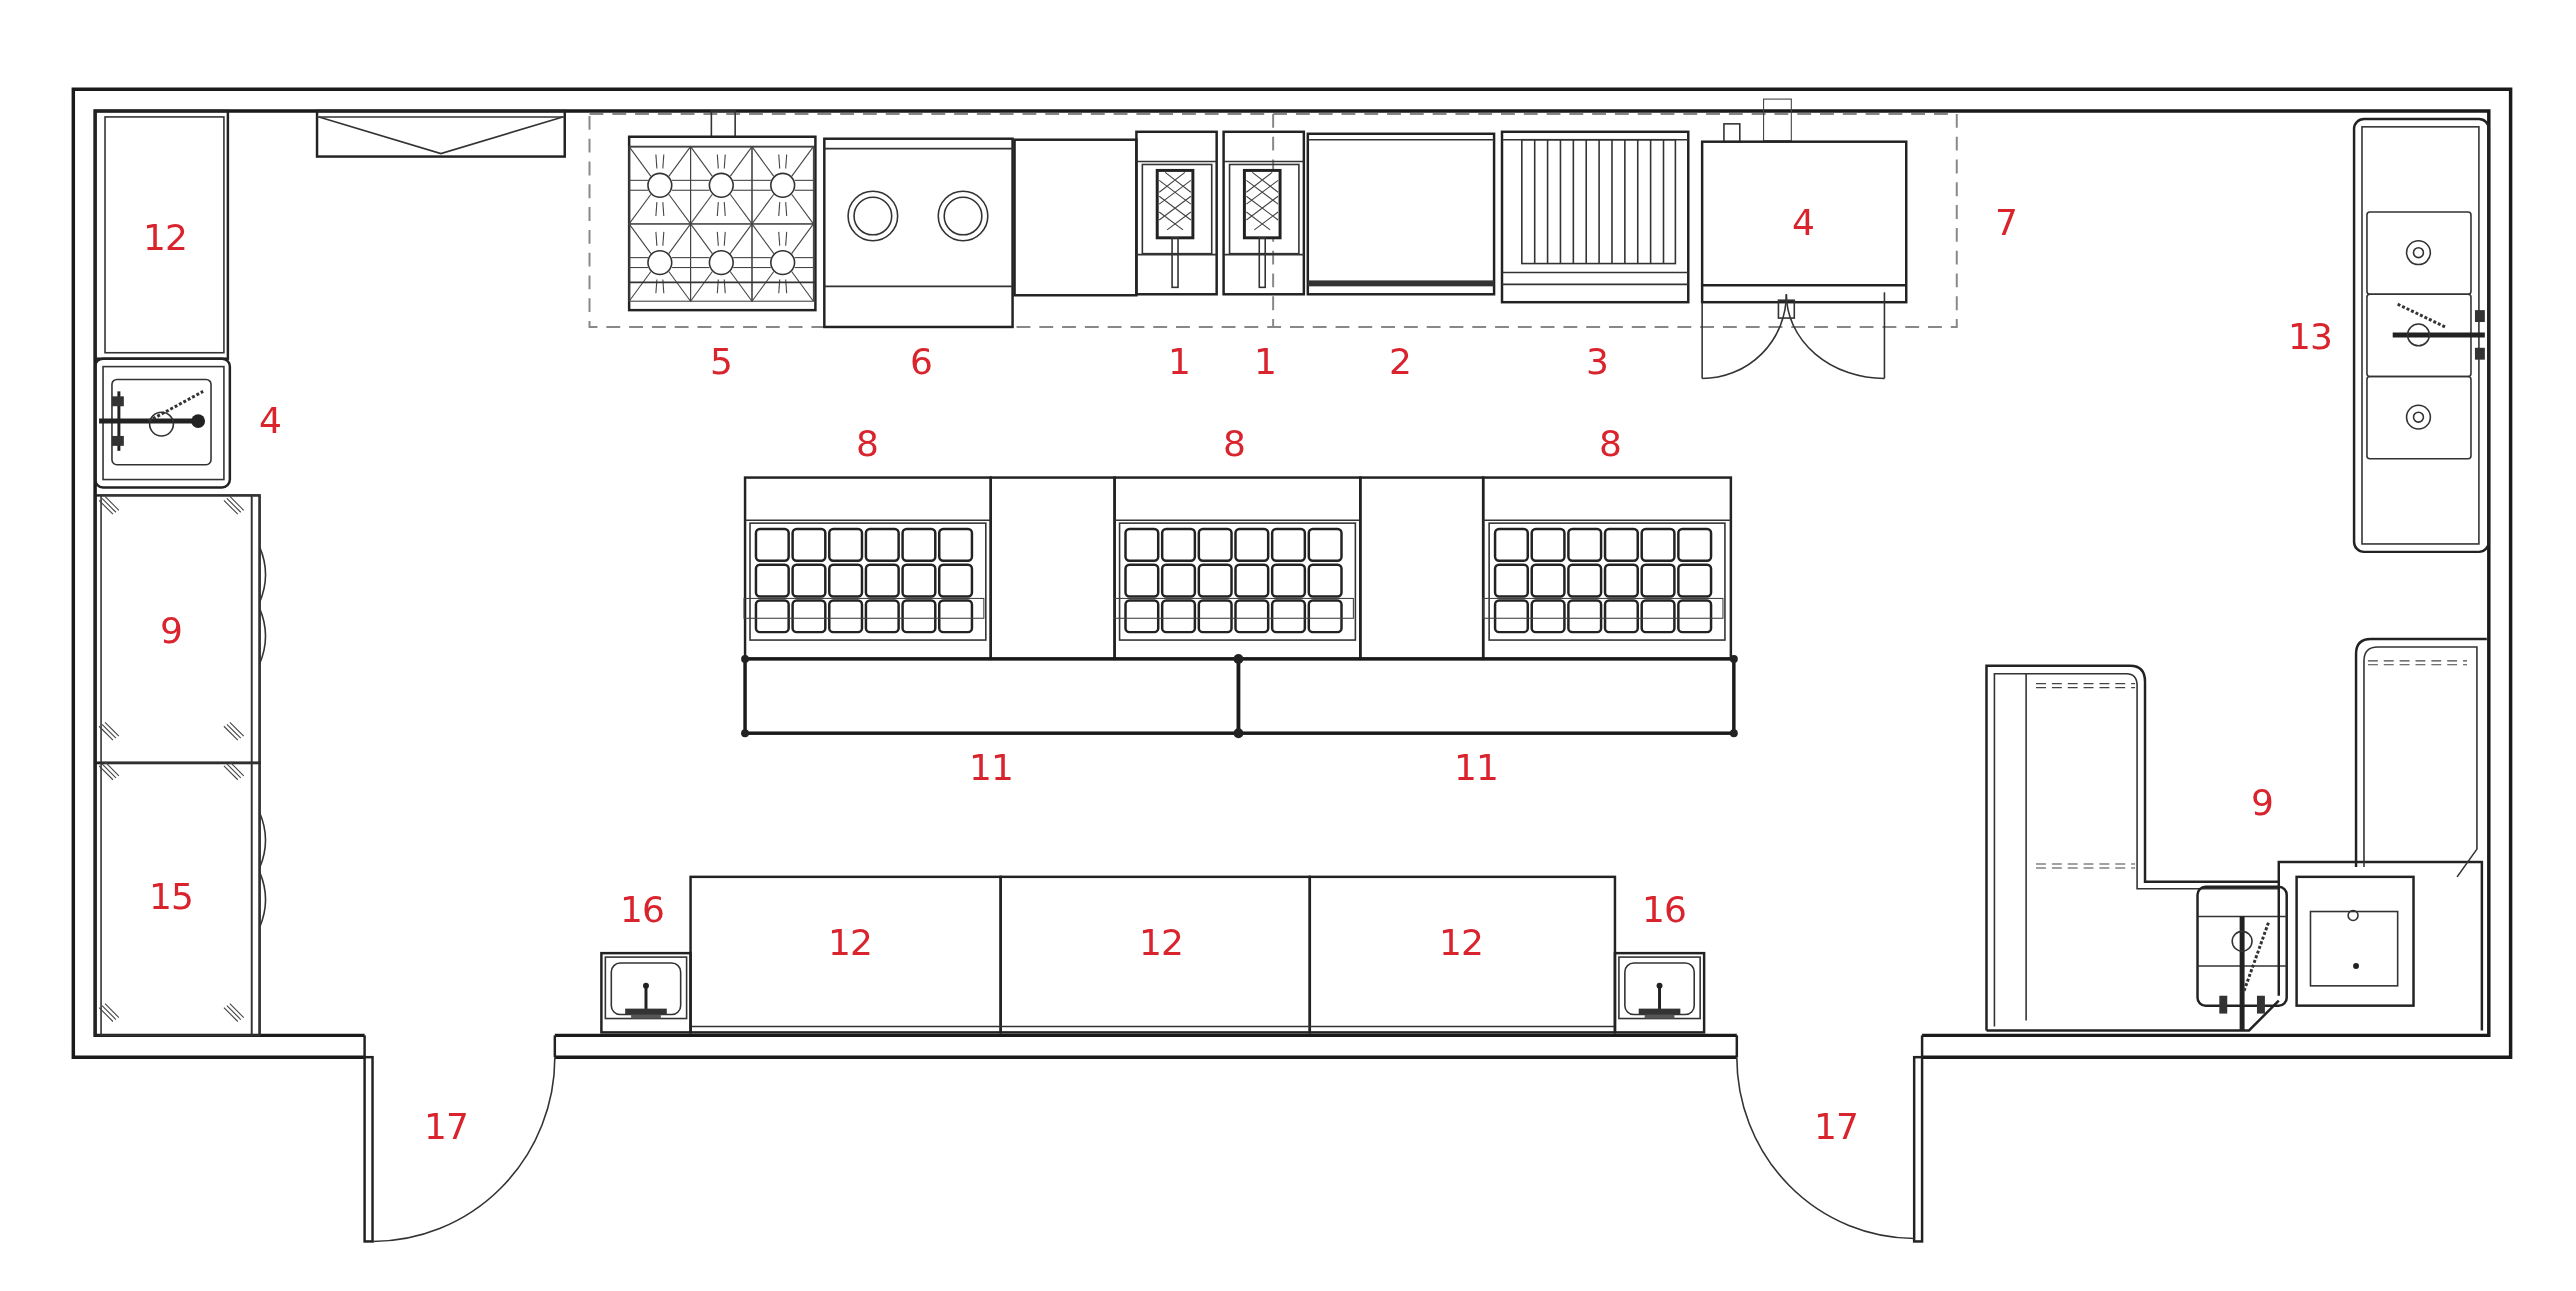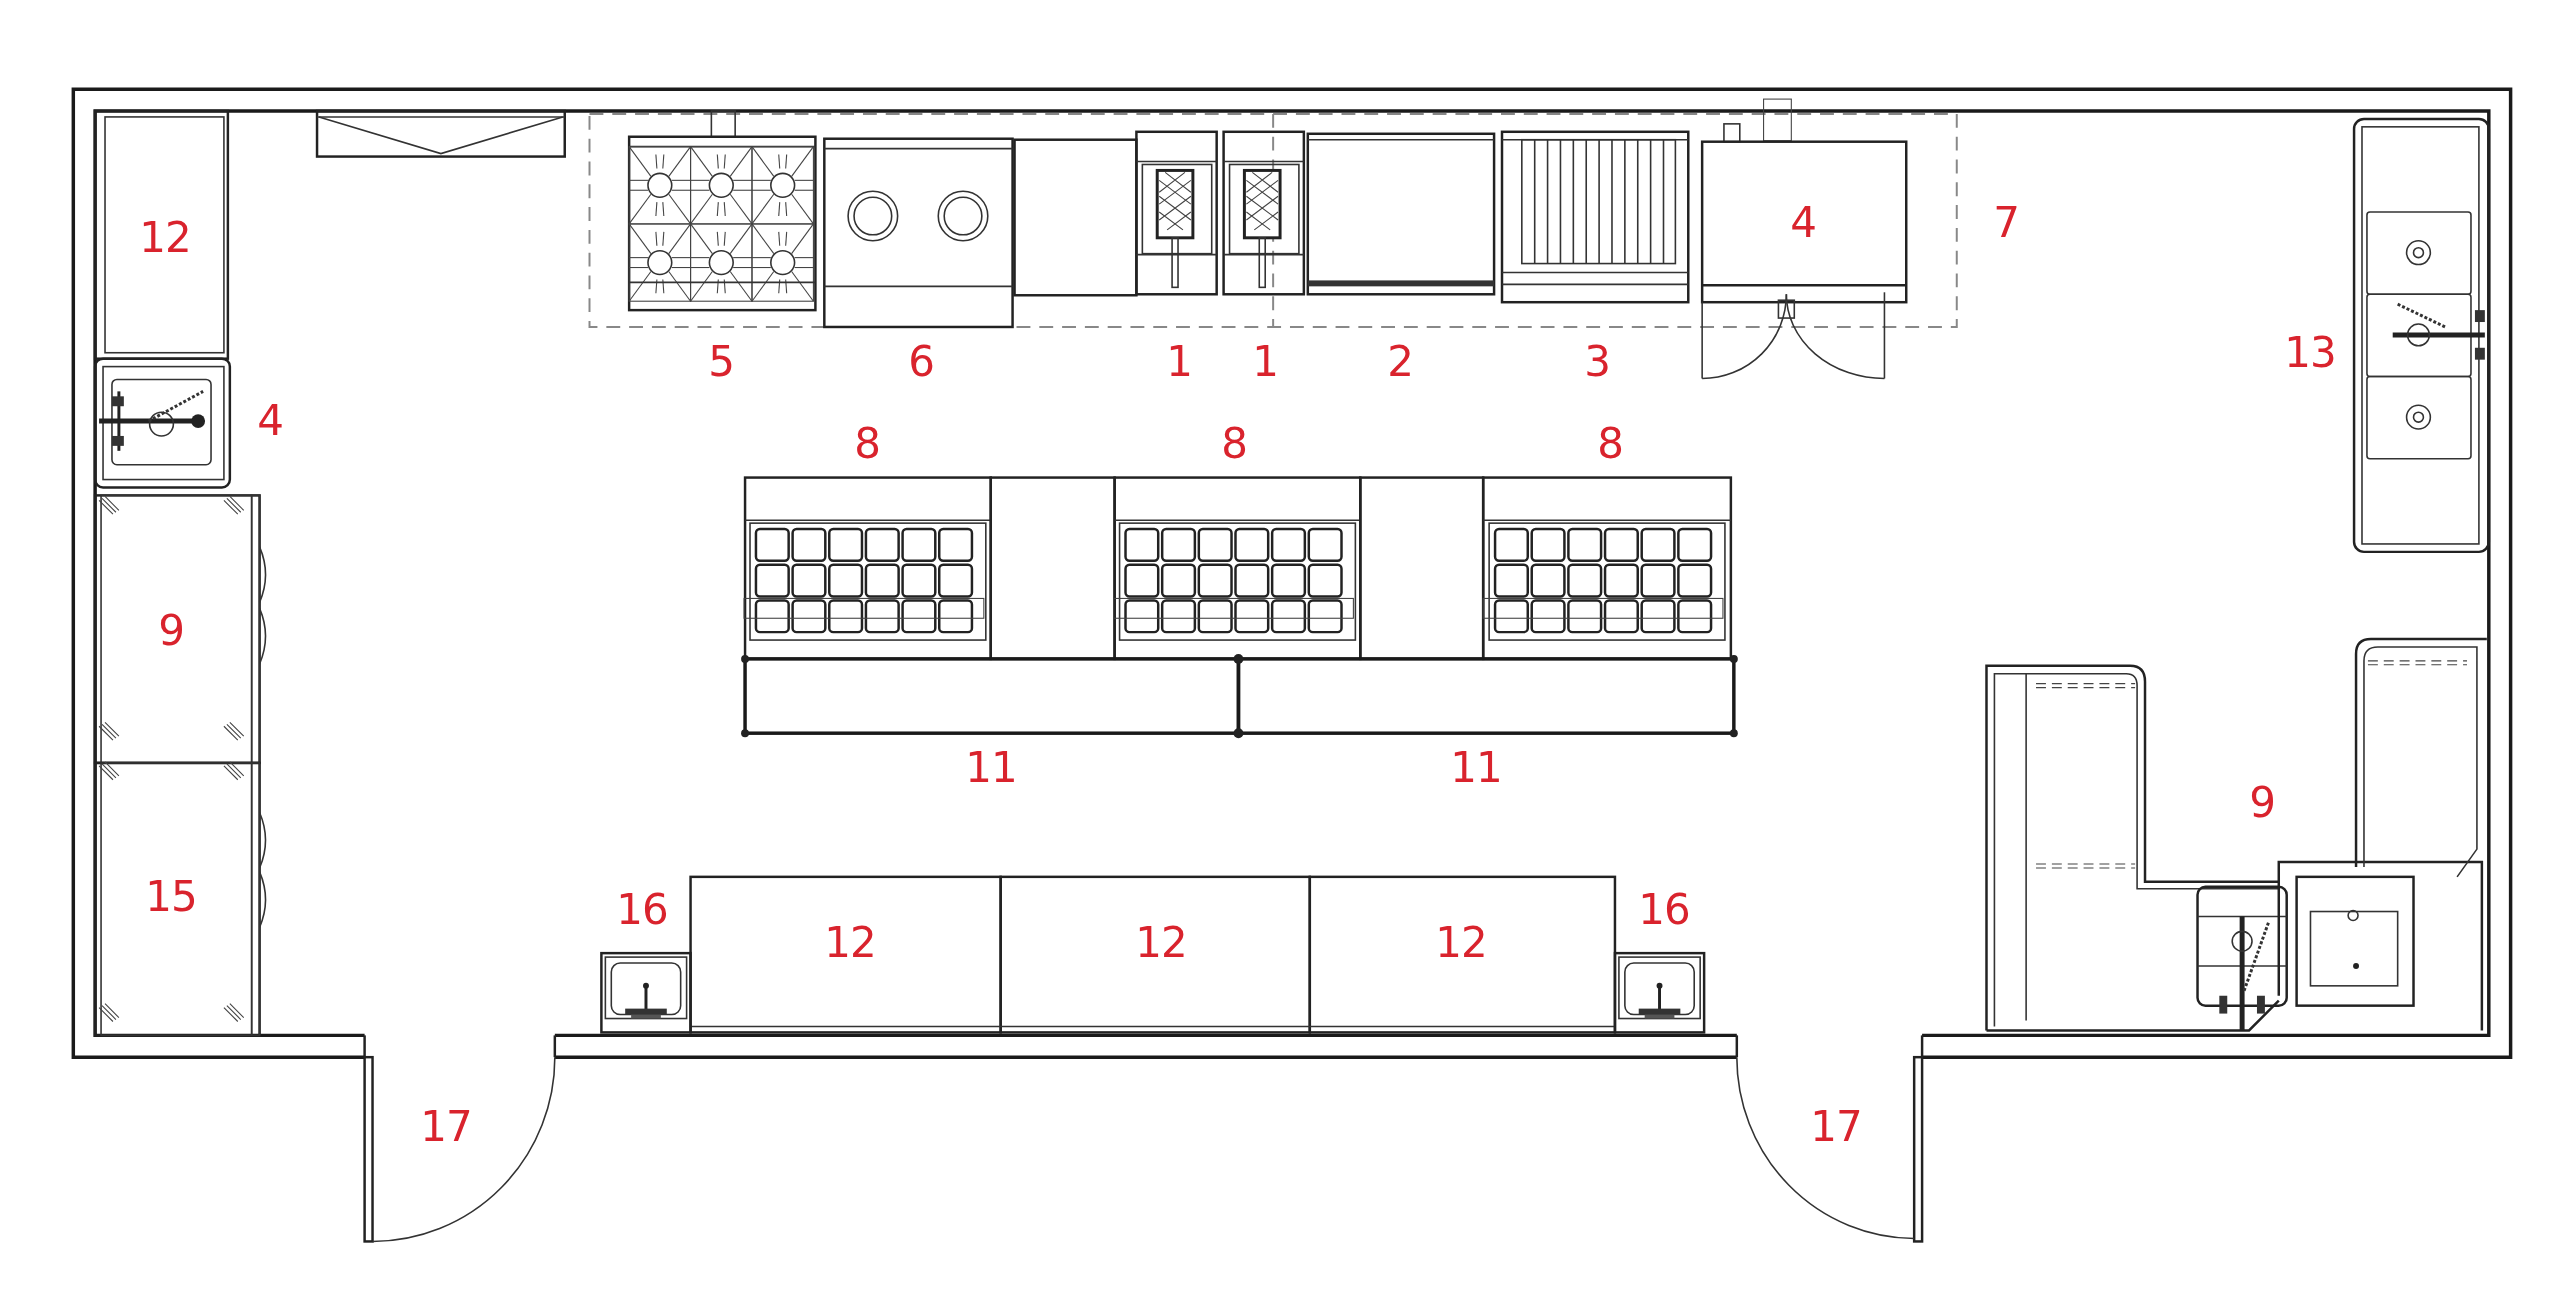--- a/index.html
+++ b/index.html
@@ -1,18 +1,18 @@
 <!DOCTYPE html>
 <html><head>
 <meta charset="utf-8">
 <style>
   html, body { margin:0; padding:0; background:#ffffff; }
   body { width:2576px; height:1292px; position:relative; overflow:hidden; font-family:"Liberation Sans", sans-serif; }
   #plan { position:absolute; left:0; top:0; width:2576px; height:1292px; }
-  .lbl { position:absolute; color:#D9232D; font-family:"DejaVu Sans", sans-serif; font-size:42px; font-weight:400; transform:translate(-50%,-50%); white-space:nowrap; line-height:1; letter-spacing:-1px; }
+  .lbl { position:absolute; color:#D9232D; font-family:"DejaVu Sans", sans-serif; font-size:36px; font-weight:400; transform:translate(-50%,-50%); white-space:nowrap; line-height:1; letter-spacing:-1px; }
   .wall { fill:none; stroke:#1a1a1a; stroke-width:3.5; }
   .ln { fill:none; stroke:#222; stroke-width:2.5; }
   .thin { fill:none; stroke:#333; stroke-width:1.6; }
   .hair { fill:none; stroke:#444; stroke-width:1.1; }
   .dash { fill:none; stroke:#888; stroke-width:2; stroke-dasharray:14 9; }
   .fill-w { fill:#fff; }
 </style>
 </head>
 <body>
 
@@ -289,20 +289,20 @@
 <div class="lbl" style="left:1234px;top:444px;">8</div>
 <div class="lbl" style="left:1610px;top:444px;">8</div>
 <div class="lbl" style="left:171px;top:631px;">9</div>
 <div class="lbl" style="left:171px;top:897px;">15</div>
 <div class="lbl" style="left:991px;top:768px;">11</div>
 <div class="lbl" style="left:1476px;top:768px;">11</div>
 <div class="lbl" style="left:165px;top:238px;">12</div>
 <div class="lbl" style="left:850px;top:943px;">12</div>
 <div class="lbl" style="left:1161px;top:943px;">12</div>
 <div class="lbl" style="left:1461px;top:943px;">12</div>
-<div class="lbl" style="left:2310px;top:337px;margin-top:16px;">13</div>
+<div class="lbl" style="left:2310px;top:337px;">13</div>
 <div class="lbl" style="left:270px;top:421px;">4</div>
 <div class="lbl" style="left:2262px;top:803px;">9</div>
 <div class="lbl" style="left:642px;top:910px;">16</div>
 <div class="lbl" style="left:1664px;top:910px;">16</div>
 <div class="lbl" style="left:446px;top:1127px;">17</div>
 <div class="lbl" style="left:1836px;top:1127px;">17</div>
 
 
 </body></html>

